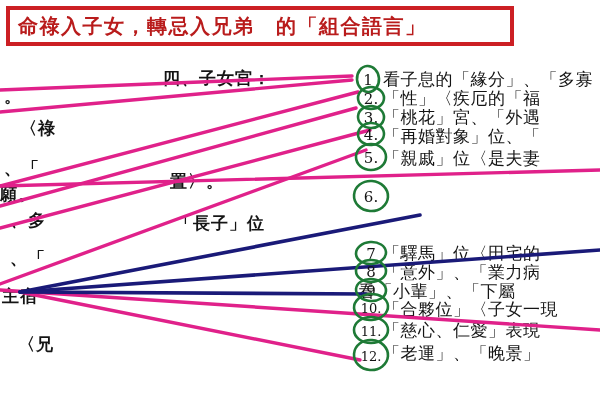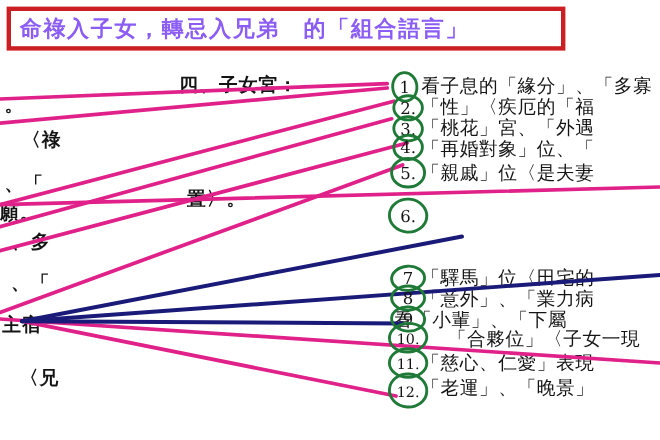--- a/index.html
+++ b/index.html
@@ -36,21 +36,21 @@
     background: #ffffff;
     display: flex;
     align-items: center;
     overflow: hidden;
   }
   #title-text {
     font-family: "DejaVu Serif", "Liberation Serif", serif;
     font-weight: bold;
     font-size: 20px;
     line-height: 1;
-    color: #8b5cf6;
+    color: #b91c1c;
     letter-spacing: 1.5px;
     white-space: pre;
     padding-left: 8px;
   }
 
   
   .txt {
     position: absolute;
     font-family: "DejaVu Serif", "Liberation Serif", serif;
     font-weight: bold;
@@ -113,30 +113,31 @@
   <div class="txt frag" style="left:4px;  top:88px;">。</div>
   <div class="txt frag" style="left:20px; top:120px;">〈祿</div>
   <div class="txt frag" style="left:4px;  top:160px;">、「</div>
   <div class="txt frag" style="left:0px;  top:186px;">願。</div>
   <div class="txt frag" style="left:10px; top:212px;">、多</div>
   <div class="txt frag" style="left:10px; top:250px;">、「</div>
   <div class="txt frag" style="left:2px;  top:288px;">主宿</div>
   <div class="txt frag" style="left:18px; top:336px;">〈兄</div>
 
   <div class="txt frag" style="left:170px; top:173px;">置〉。</div>
+  <div class="txt frag" style="left:175px; top:215px;">「長子」位</div>
 
   <div class="listline" style="top:71px;">看子息的「緣分」、「多寡</div>
   <div class="listline" style="top:90px;">「性」〈疾厄的「福</div>
   <div class="listline" style="top:109px;">「桃花」宮、「外遇</div>
   <div class="listline" style="top:128px;">「再婚對象」位、「</div>
   <div class="listline" style="top:150px;">「親戚」位〈是夫妻</div>
   <div class="listline" style="top:245px;">「驛馬」位〈田宅的</div>
   <div class="listline" style="top:264px;">「意外」、「業力病</div>
   <div class="listline" style="top:283px;left:358px;">看「小輩」、「下屬</div>
-  <div class="listline" style="top:301px;margin-left:24px;">「合夥位」〈子女一現</div>
+  <div class="listline" style="top:301px;">「合夥位」〈子女一現</div>
   <div class="listline" style="top:322px;">「慈心、仁愛」表現</div>
   <div class="listline" style="top:345px;">「老運」、「晚景」</div>
 
   <svg id="annotation-layer" viewBox="0 0 600 400">
     <g id="pink-group" stroke="#e0218a" stroke-width="3.4" stroke-linecap="round" fill="none">
         <line x1="0" y1="90" x2="352" y2="76"></line>
         <line x1="0" y1="112" x2="352" y2="80"></line>
         <line x1="0" y1="186" x2="358" y2="92"></line>
         <line x1="0" y1="206" x2="356" y2="108"></line>
         <line x1="0" y1="186" x2="600" y2="170"></line>

